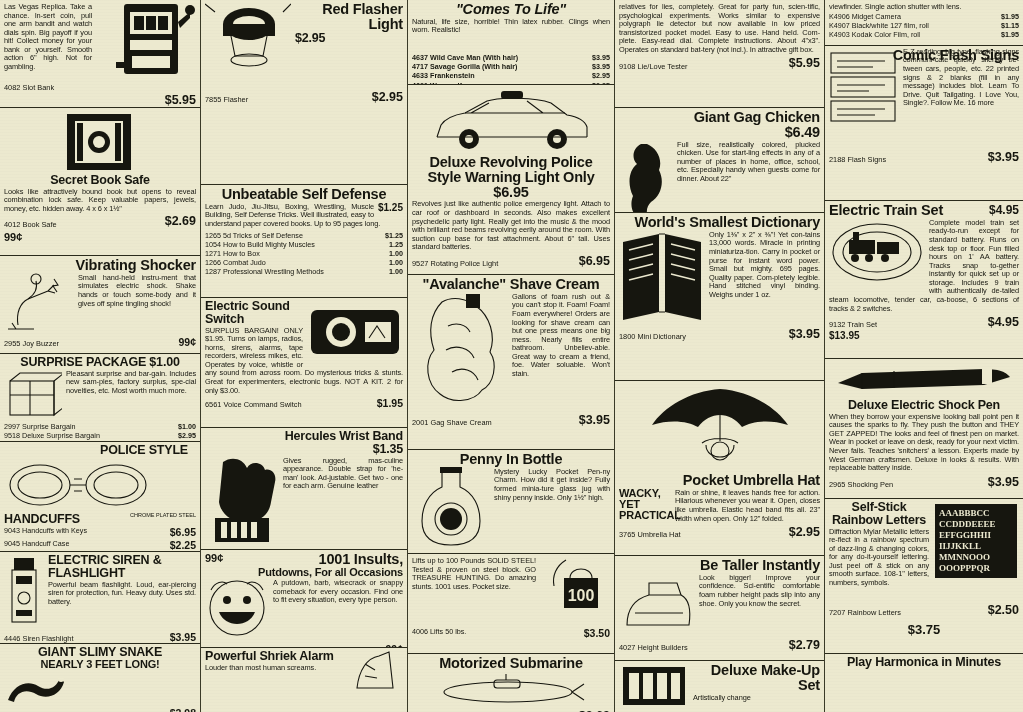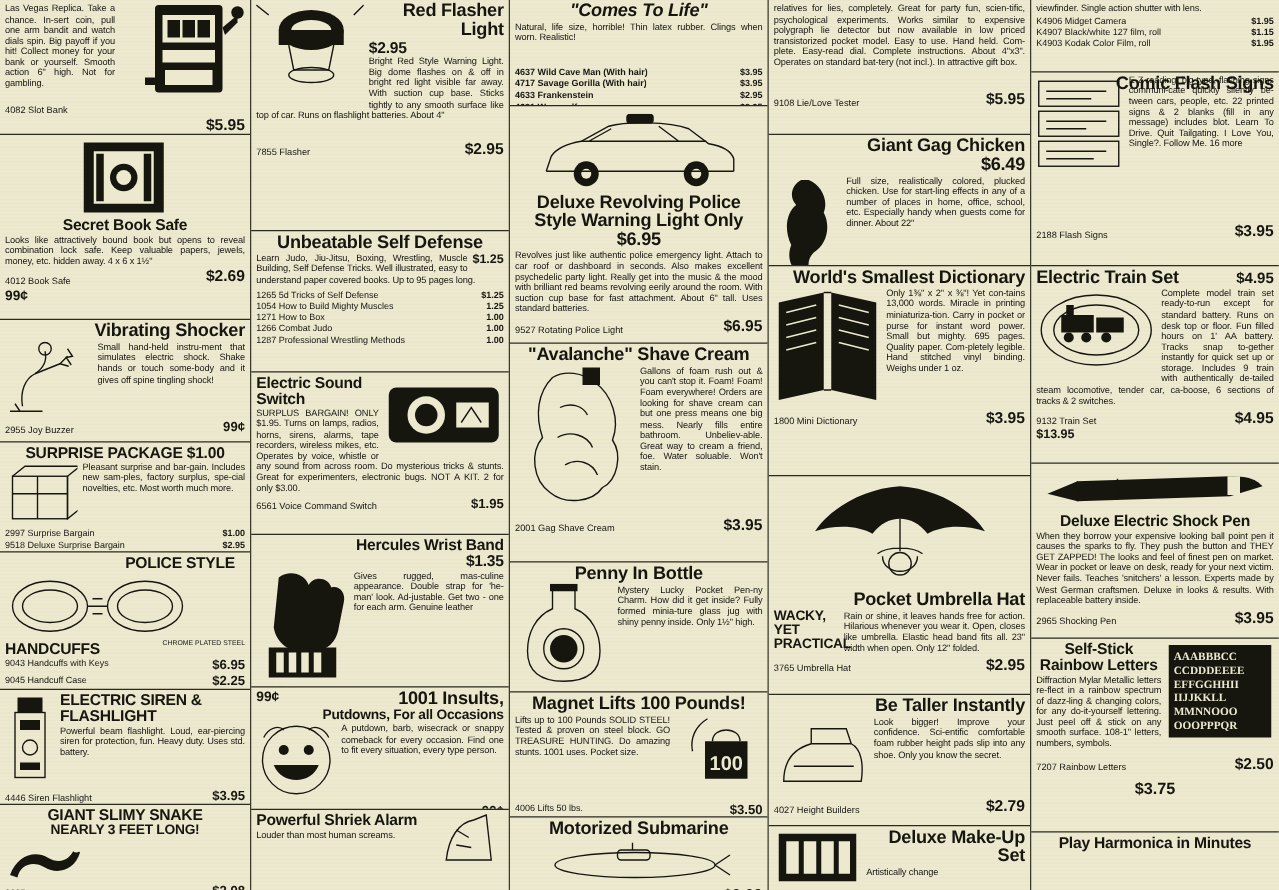--- a/index.html
+++ b/index.html
@@ -256,23 +256,22 @@
           <ellipse cx="44" cy="22" rx="26" ry="16" class="ink"></ellipse>
           <ellipse cx="44" cy="22" rx="16" ry="8" fill="#ece9cf"></ellipse>
           <rect x="18" y="22" width="52" height="12" class="ink"></rect>
           <path class="ink-s" d="M26 34 L30 54 L58 54 L62 34"></path>
           <ellipse cx="44" cy="58" rx="18" ry="6" class="ink-s"></ellipse>
           <path class="ink-s" d="M10 10 L0 2 M78 10 L86 2"></path>
         </svg>
       </div>
       <div class="title t-lg" style="text-align:right">Red Flasher Light</div>
       <div class="title t-md" style="text-align:left">$2.95</div>
-      <div class="body">Bright Red Style Warning Light. Big dome flashes on &amp; off in bright red light visible far away. With suction cup base. Sticks tightly to any smooth surface like top of car. Runs on flashlight batteries. About 4"</div>
-      <div class="clear"></div>
-      <div class="row" style="margin-top:15px">
+      <div class="clear"></div>
+      <div class="row" style="margin-top:3px">
         <span>7855 Flasher</span>
         <span class="price">$2.95</span>
       </div>
     </div>
 
     <div class="ad" style="height:113px">
       <div class="title t-lg">Unbeatable Self Defense</div>
       <div class="flt-r bold" style="font-size:10px">$1.25</div>
       <div class="body">Learn Judo, Jiu-Jitsu, Boxing, Wrestling, Muscle Building, Self Defense Tricks. Well illustrated, easy to understand paper covered books. Up to 95 pages long.</div>
       <div class="clear"></div>
@@ -453,21 +452,20 @@
       </div>
       <div class="body">Mystery Lucky Pocket Pen-ny Charm. How did it get inside? Fully formed minia-ture glass jug with shiny penny inside. Only 1½" high.</div>
       <div class="clear"></div>
       <div class="row" style="margin-top:2px">
 
         <span class="price">89¢</span>
       </div>
     </div>
 
     <div class="ad" style="height:100px">
-      <div class="title t-lg">Magnet Lifts 100 Pounds!</div>
       <div class="art flt-r">
         <svg width="70" height="70" viewBox="0 0 70 70">
           <path class="ink-s" d="M26 4 C16 10 12 20 14 30"></path>
           <rect x="24" y="22" width="34" height="30" class="ink"></rect>
           <text x="41" y="45" font-size="16" text-anchor="middle" fill="#ece9cf" font-family="Liberation Sans, sans-serif" font-weight="bold">100</text>
           <path class="ink-s" d="M30 22 C30 10 52 10 52 22"></path>
         </svg>
       </div>
       <div class="body">Lifts up to 100 Pounds SOLID STEEL! Tested &amp; proven on steel block. GO TREASURE HUNTING. Do amazing stunts. 1001 uses. Pocket size.</div>
       <div class="clear"></div>
@@ -488,21 +486,21 @@
         </svg>
       </div>
       <div class="right price">$2.69</div>
     </div>
   </div>
 
   <div class="col" style="left:615px;width:209px">
 
     <div class="ad" style="height:108px">
       <div class="body">relatives for lies, completely. Great for party fun, scien-tific, psychological experiments. Works similar to expensive polygraph lie detector but now available in low priced transistorized pocket model. Easy to use. Hand held. Com-plete. Easy-read dial. Complete instructions. About 4"x3". Operates on standard bat-tery (not incl.). In attractive gift box.</div>
-      <div class="row" style="margin-top:18px">
+      <div class="row" style="margin-top:2px">
         <span>9108 Lie/Love Tester</span>
         <span class="price">$5.95</span>
       </div>
     </div>
 
     <div class="ad" style="height:105px">
       <div class="title t-lg" style="text-align:right">Giant Gag Chicken</div>
       <div class="title t-lg" style="text-align:right">$6.49</div>
       <div class="art flt-l">
         <svg width="54" height="84" viewBox="0 0 54 84">
@@ -580,21 +578,21 @@
           <rect x="52" y="10" width="9" height="26" fill="#ece9cf"></rect>
         </svg>
       </div>
       <div class="title t-lg" style="text-align:right">Deluxe Make-Up Set</div>
       <div class="body">Artistically change</div>
     </div>
   </div>
 
   <div class="col" style="left:825px;width:198px">
 
-    <div class="ad" style="height:58px">
+    <div class="ad" style="height:46px">
       <div class="body">viewfinder. Single action shutter with lens.</div>
       <div class="itemline">
           <span class="nm">K4906 Midget Camera</span>
           <span class="pr">$1.95</span>
         </div>
       <div class="itemline">
           <span class="nm">K4907 Black/white 127 film, roll</span>
           <span class="pr">$1.15</span>
         </div>
       <div class="itemline">
@@ -609,21 +607,21 @@
       <div class="art flt-l">
         <svg width="70" height="100" viewBox="0 0 70 100">
           <rect x="2" y="6" width="64" height="20" class="ink-s"></rect>
           <rect x="2" y="30" width="64" height="20" class="ink-s"></rect>
           <rect x="2" y="54" width="64" height="20" class="ink-s"></rect>
           <path class="ink-s" d="M8 14 L56 14 M8 20 L44 20 M8 38 L56 38 M8 44 L40 44 M8 62 L56 62 M8 68 L46 68"></path>
         </svg>
       </div>
       <div class="body">E-Z reading, big type, flashing signs communi-cate quickly silently be-tween cars, people, etc. 22 printed signs &amp; 2 blanks (fill in any message) includes blot. Learn To Drive. Quit Tailgating. I Love You, Single?. Follow Me. 16 more</div>
       <div class="clear"></div>
-      <div class="row" style="margin-top:18px">
+      <div class="row" style="margin-top:2px">
         <span>2188 Flash Signs</span>
         <span class="price">$3.95</span>
       </div>
     </div>
 
     <div class="ad" style="height:158px">
       <div style="display:flex;justify-content:space-between;align-items:flex-start">
         <span class="title t-lg" style="text-align:left">Electric Train Set</span>
         <span class="bold" style="font-size:12px">$4.95</span>
       </div>
@@ -677,21 +675,21 @@
               <text x="6" y="14">AAABBBCC</text>
               <text x="6" y="25">CCDDDEEEE</text>
               <text x="6" y="36">EFFGGHHII</text>
               <text x="6" y="47">IIJJKKLL</text>
               <text x="6" y="58">MMNNOOO</text>
               <text x="6" y="69">OOOPPPQR</text>
             </g>
           </svg>
         </div>
       </div>
-      <div class="row" style="margin-top:4px">
+      <div class="row" style="margin-top:15px">
         <span>7207 Rainbow Letters</span>
         <span class="price">$2.50</span>
       </div>
       <div class="center bold" style="font-size:13px;margin-top:4px">$3.75</div>
     </div>
 
     <div class="ad noline" style="height:40px">
       <div class="title t-md">Play Harmonica in Minutes</div>
     </div>
   </div>

